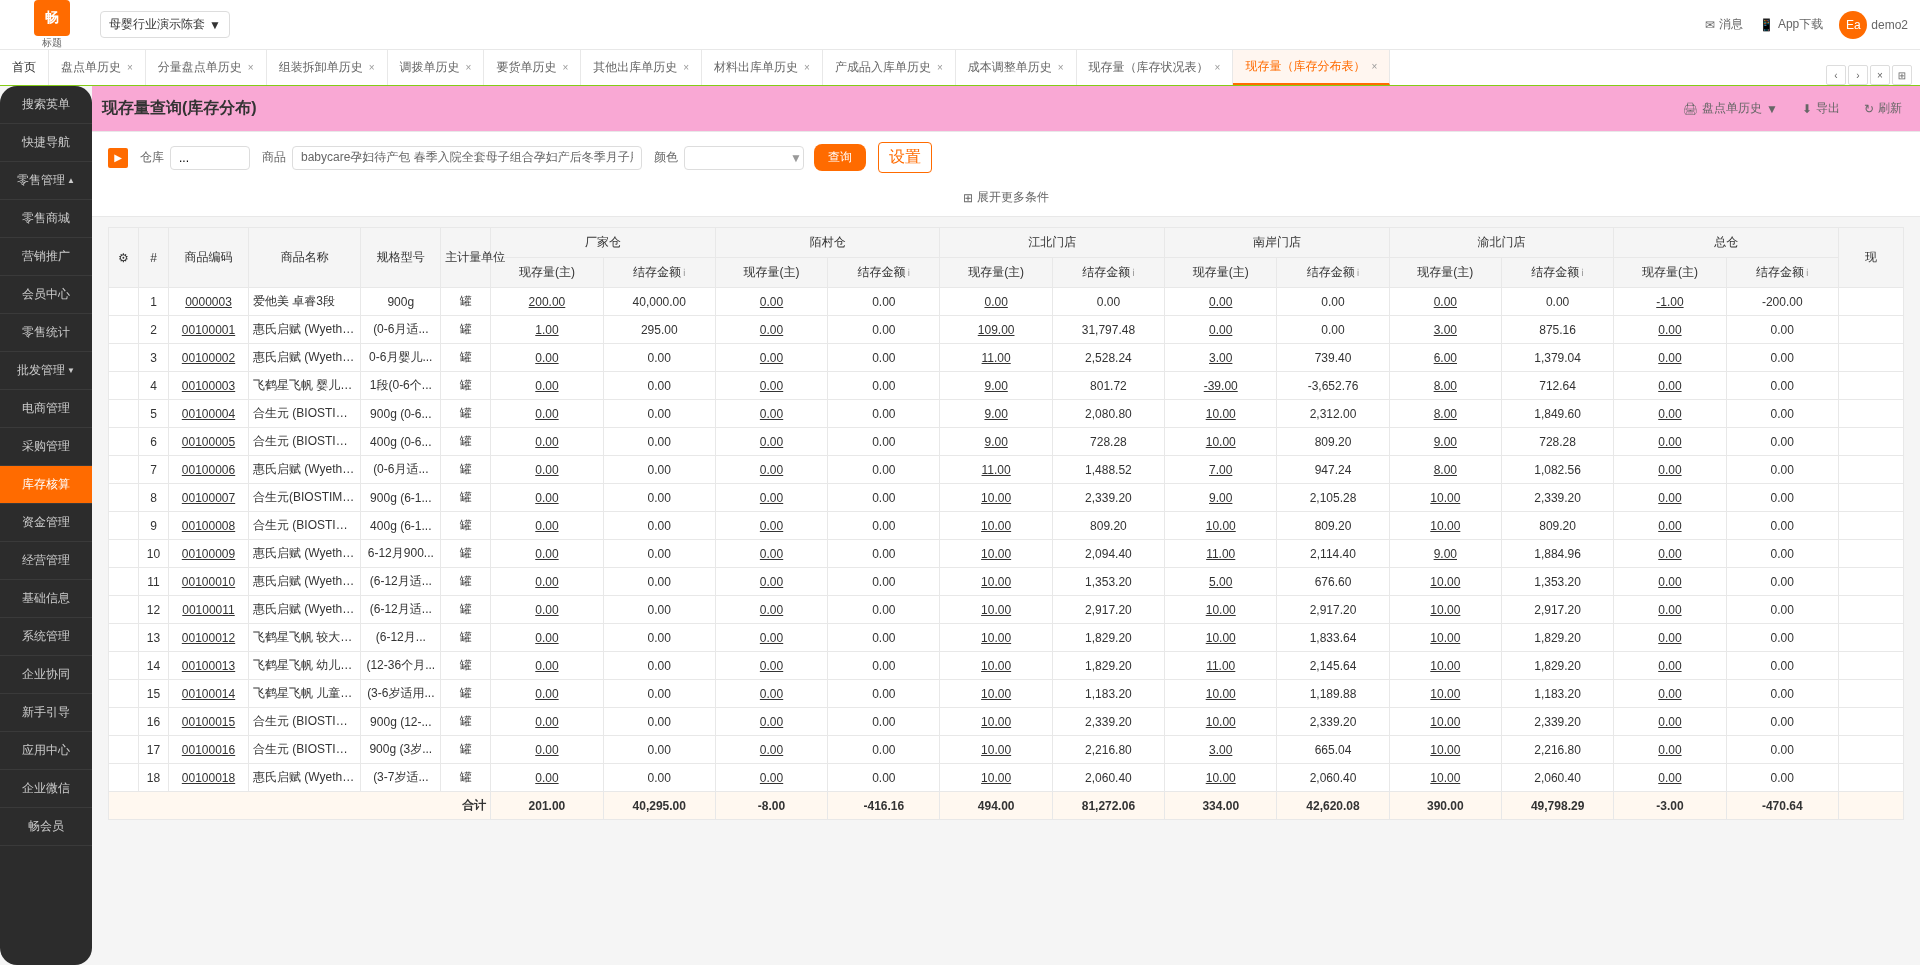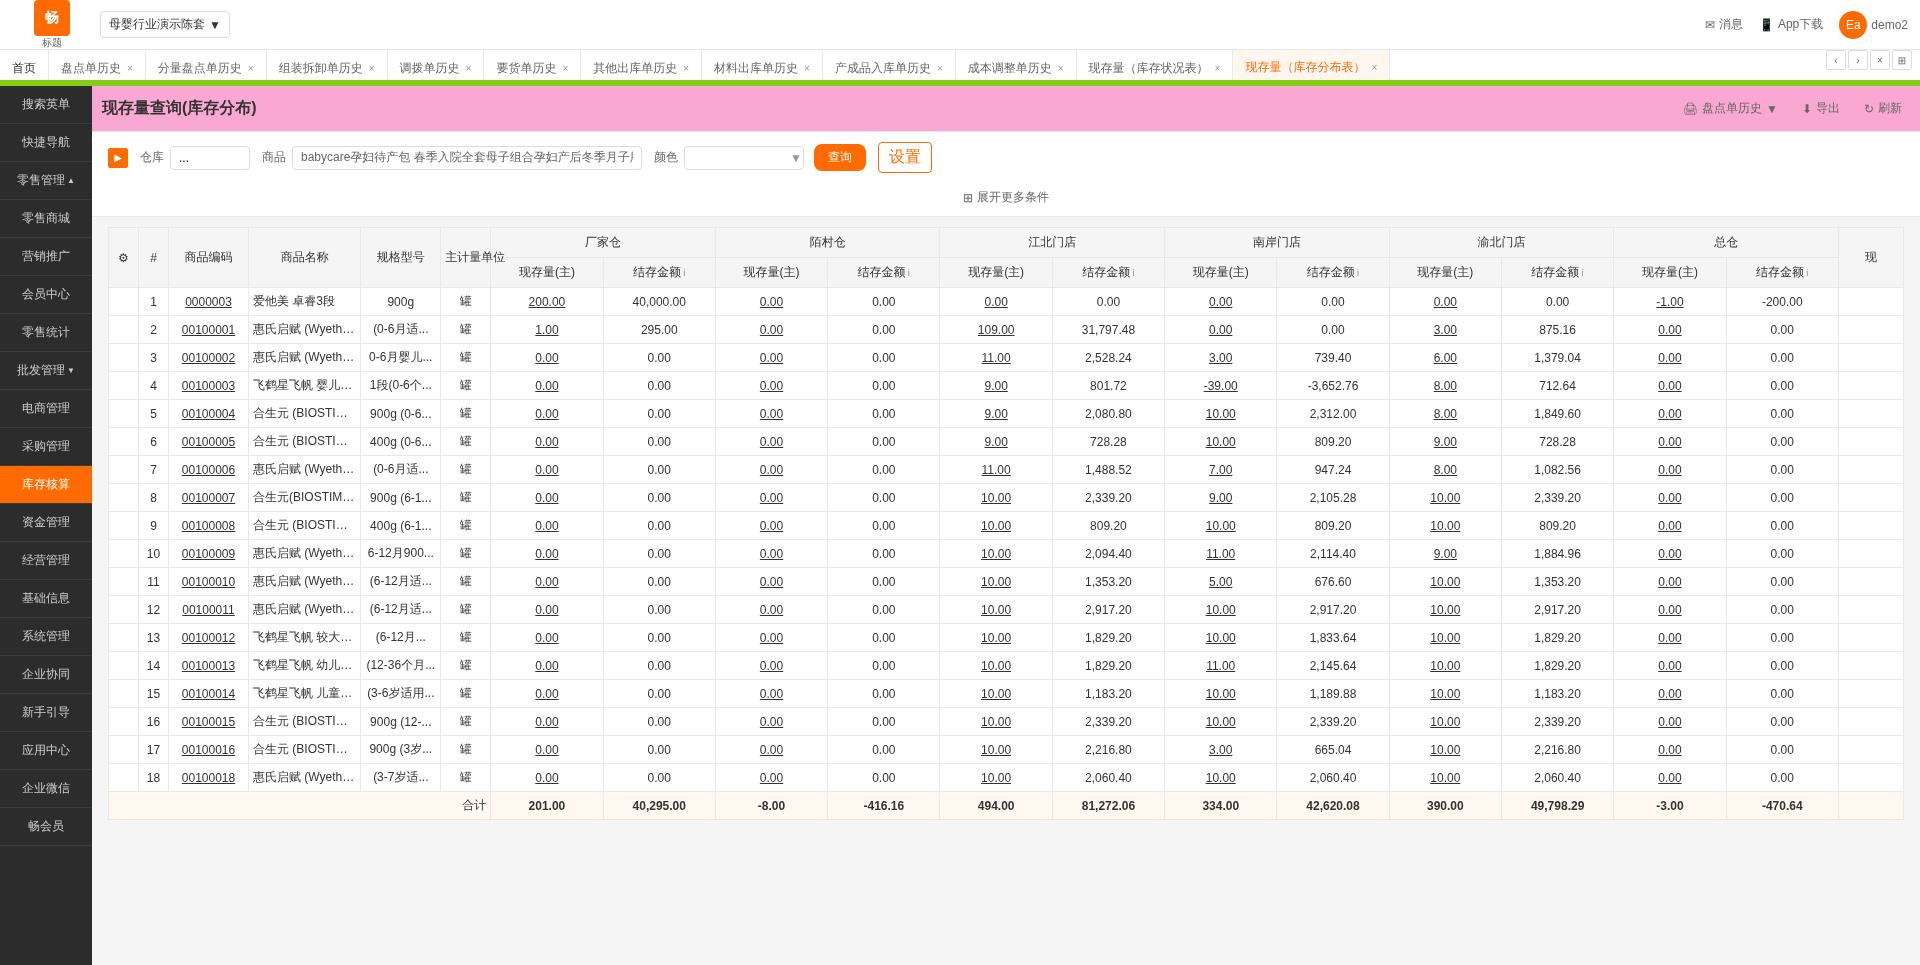--- a/index.html
+++ b/index.html
@@ -10,33 +10,33 @@
     .top-bar-left { display: flex; align-items: center; gap: 8px; }
     .logo-area { display: flex; flex-direction: column; align-items: center; width: 80px; }
     .logo-icon { width: 36px; height: 36px; background: #ff6b00; border-radius: 4px; display: flex; align-items: center; justify-content: center; color: #fff; font-size: 14px; font-weight: bold; }
     .logo-text { font-size: 10px; color: #666; }
     .industry-selector { display: flex; align-items: center; gap: 4px; color: #333; cursor: pointer; padding: 4px 8px; border: 1px solid #ddd; border-radius: 4px; font-size: 12px; }
     .top-bar-right { display: flex; align-items: center; gap: 16px; }
     .top-right-item { display: flex; align-items: center; gap: 4px; cursor: pointer; color: #666; font-size: 12px; }
     .avatar { width: 28px; height: 28px; border-radius: 50%; background: #ff6b00; display: flex; align-items: center; justify-content: center; color: #fff; font-size: 12px; }
 
     
-    .tab-bar { background: #fff; display: flex; align-items: flex-start; border-bottom: 6px solid #84cc16; height: 36px; overflow: hidden; }
+    .tab-bar { background: #fff; display: flex; align-items: flex-end; border-bottom: 1px solid #84cc16; height: 36px; overflow: hidden; }
     .tab-item { display: flex; align-items: center; gap: 4px; padding: 0 12px; height: 36px; cursor: pointer; white-space: nowrap; border-right: 1px solid #e8e8e8; font-size: 12px; color: #666; flex-shrink: 0; }
     .tab-item.home { background: #fff; color: #333; }
     .tab-item.active { background: #fff6f0; color: #ff6b00; border-bottom: 2px solid #ff6b00; }
     .tab-item .close-icon { color: #999; font-size: 10px; margin-left: 2px; }
     .tab-nav { display: flex; align-items: center; gap: 2px; padding: 0 8px; }
     .tab-nav-btn { width: 20px; height: 20px; border: 1px solid #ddd; border-radius: 2px; display: flex; align-items: center; justify-content: center; cursor: pointer; color: #666; font-size: 10px; }
 
     
     .main-content { display: flex; height: calc(965px - 86px); }
     
     
-    .sidebar { width: 92px; background: #2c2c2c; color: #ccc; flex-shrink: 0; overflow-y: auto; }
+    .sidebar { width: 92px; background: #2c2c2c; color: #ccc; flex-shrink: 0; overflow-y: auto; border-radius: 17px; }
     .sidebar-item { padding: 10px 0; text-align: center; cursor: pointer; font-size: 12px; border-bottom: 1px solid #3a3a3a; }
     .sidebar-item.active { background: #ff6b00; color: #fff; }
     .sidebar-item.has-arrow { display: flex; align-items: center; justify-content: center; gap: 2px; }
     .sidebar-arrow { font-size: 8px; }
 
     
     .page-area { flex: 1; overflow: hidden; display: flex; flex-direction: column; background: #f5f5f5; }
     
     
     .page-header { background: #f9a8d4; padding: 10px 10px; display: flex; align-items: center; justify-content: space-between; border-bottom: 1px solid #e8e8e8; }
@@ -697,21 +697,21 @@
     <td class="">2,060.40</td>
     <td class="text-underline">10.00</td>
     <td>2,060.40</td>
     <td class="text-underline ">0.00</td>
     <td class="">0.00</td>
     <td></td>
   </tr>
           </tbody>
         <tfoot>
           <tr class="summary">
-            <td colspan="6" style="text-align:right; font-weight:normal;">合计</td>
+            <td colspan="6" style="text-align:right; font-weight:bold;">合计</td>
             <td class="col-qty">201.00</td>
             <td class="col-amt">40,295.00</td>
             <td class="col-qty text-red">-8.00</td>
             <td class="col-amt text-red">-416.16</td>
             <td class="col-qty">494.00</td>
             <td class="col-amt">81,272.06</td>
             <td class="col-qty">334.00</td>
             <td class="col-amt">42,620.08</td>
             <td class="col-qty">390.00</td>
             <td class="col-amt">49,798.29</td>

